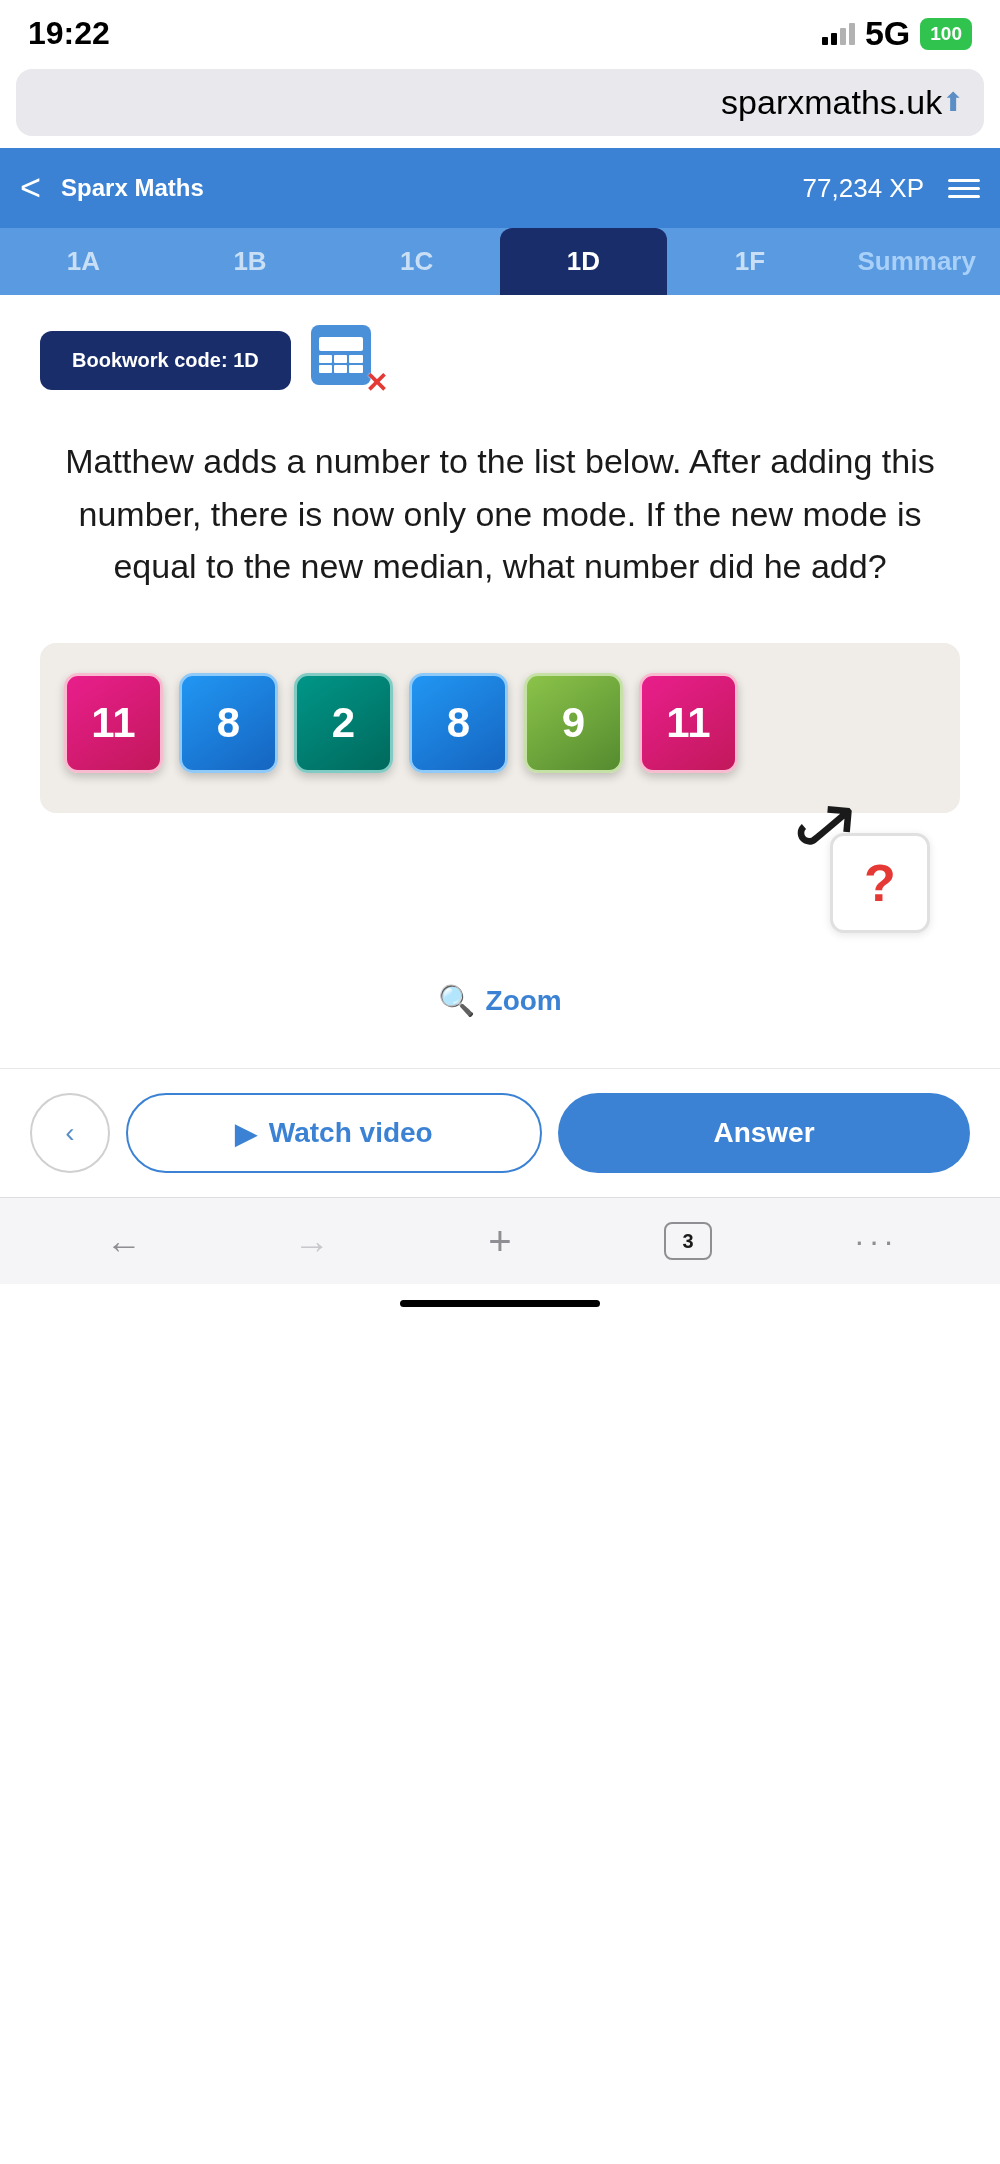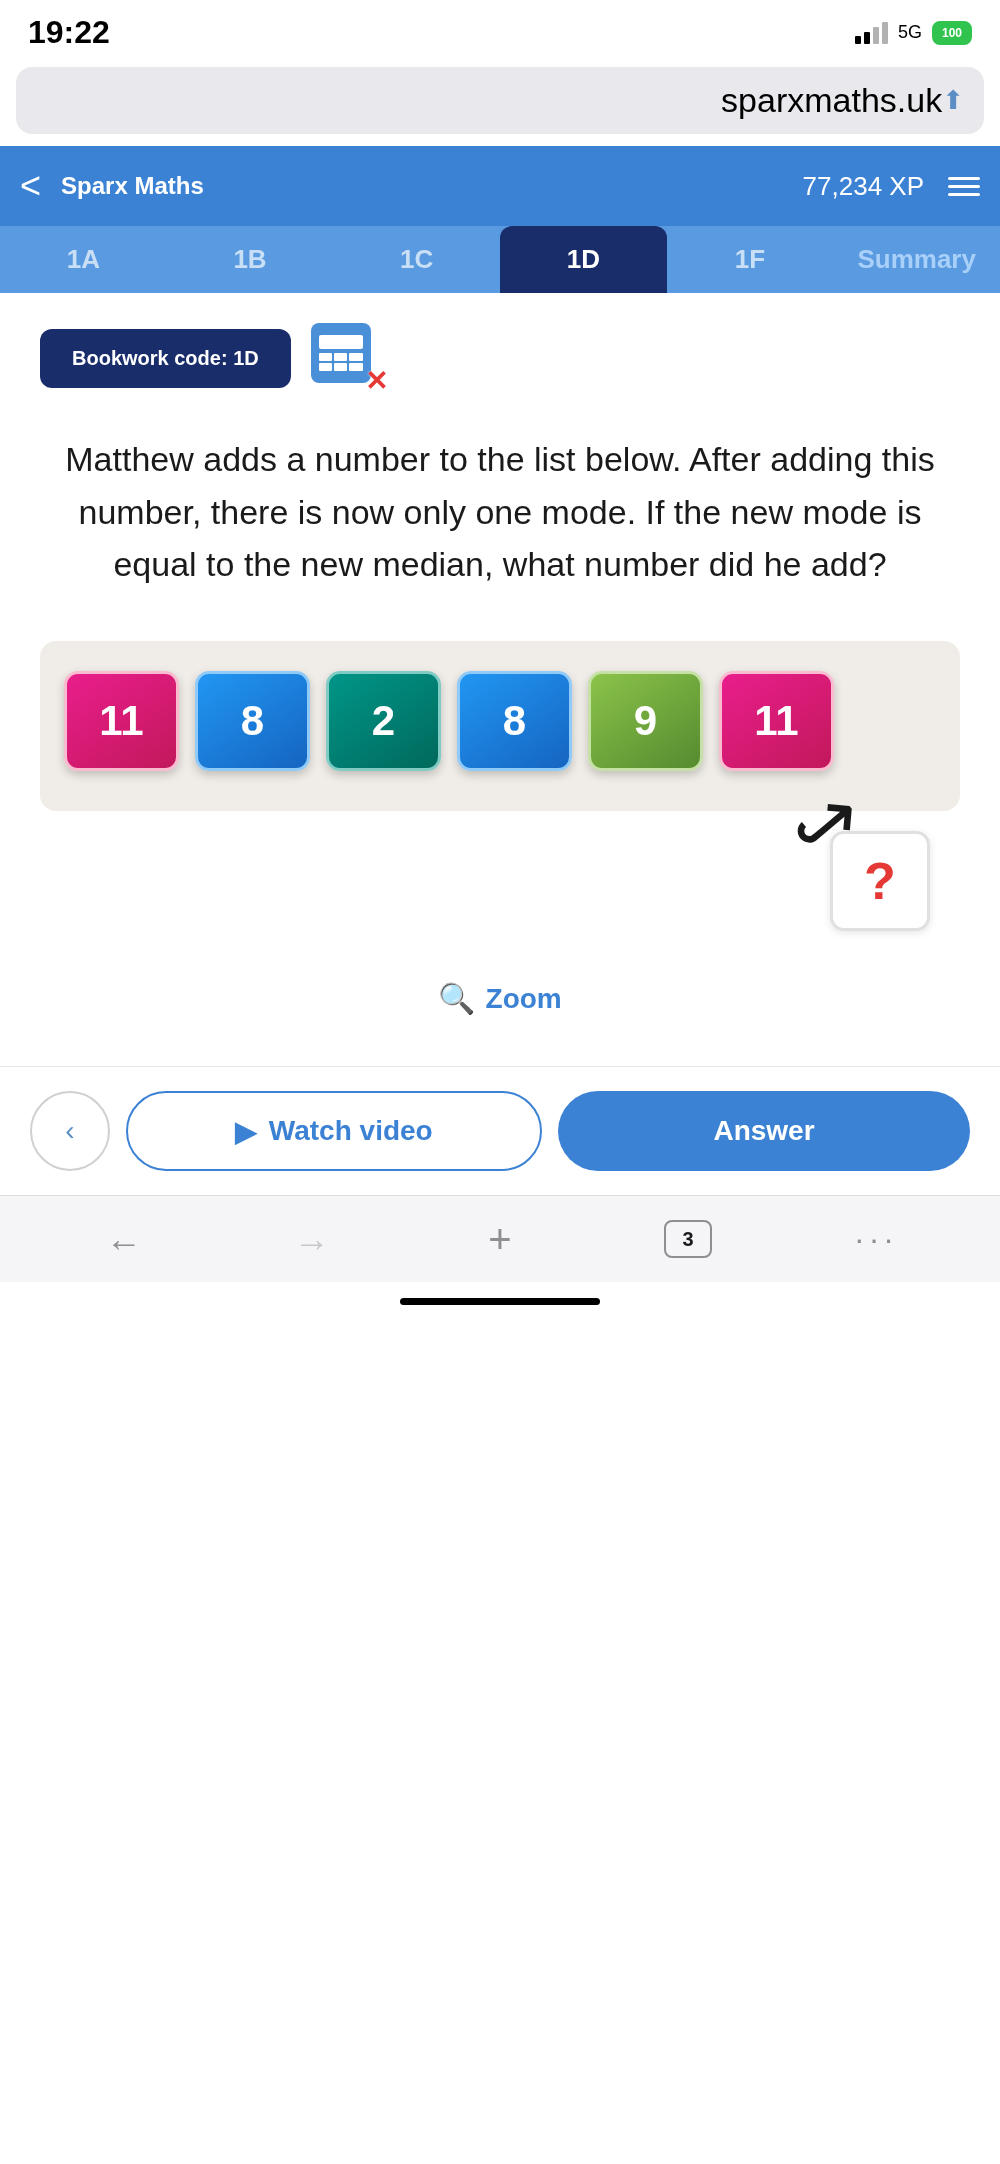--- a/index.html
+++ b/index.html
@@ -39,31 +39,31 @@
     .signal-bar {
       background: #000;
       border-radius: 1px;
       width: 6px;
     }
     .signal-bar.b1 { height: 8px; }
     .signal-bar.b2 { height: 12px; }
     .signal-bar.b3 { height: 17px; opacity: 0.3; }
     .signal-bar.b4 { height: 22px; opacity: 0.3; }
     .status-5g {
-      font-size: 18px;
-      font-weight: 400;
+      font-size: 34px;
+      font-weight: 700;
       color: #000;
     }
     .battery {
       display: flex;
       align-items: center;
       background: #30c44e;
       border-radius: 8px;
       padding: 3px 8px;
-      font-size: 12px;
+      font-size: 19px;
       font-weight: 700;
       color: #fff;
       border: 2px solid #30c44e;
     }
 
     
     .address-bar-container {
       padding: 8px 16px 12px;
       background: #fff;
     }
@@ -235,21 +235,21 @@
       margin-bottom: 30px;
       position: relative;
     }
     .cards-row {
       display: flex;
       align-items: center;
       gap: 16px;
       flex-wrap: wrap;
     }
     .num-card {
-      width: 115px;
+      width: 99px;
       height: 100px;
       border-radius: 14px;
       display: flex;
       align-items: center;
       justify-content: center;
       font-size: 42px;
       font-weight: 900;
       color: #fff;
       box-shadow: 0 4px 10px rgba(0,0,0,0.2);
     }

